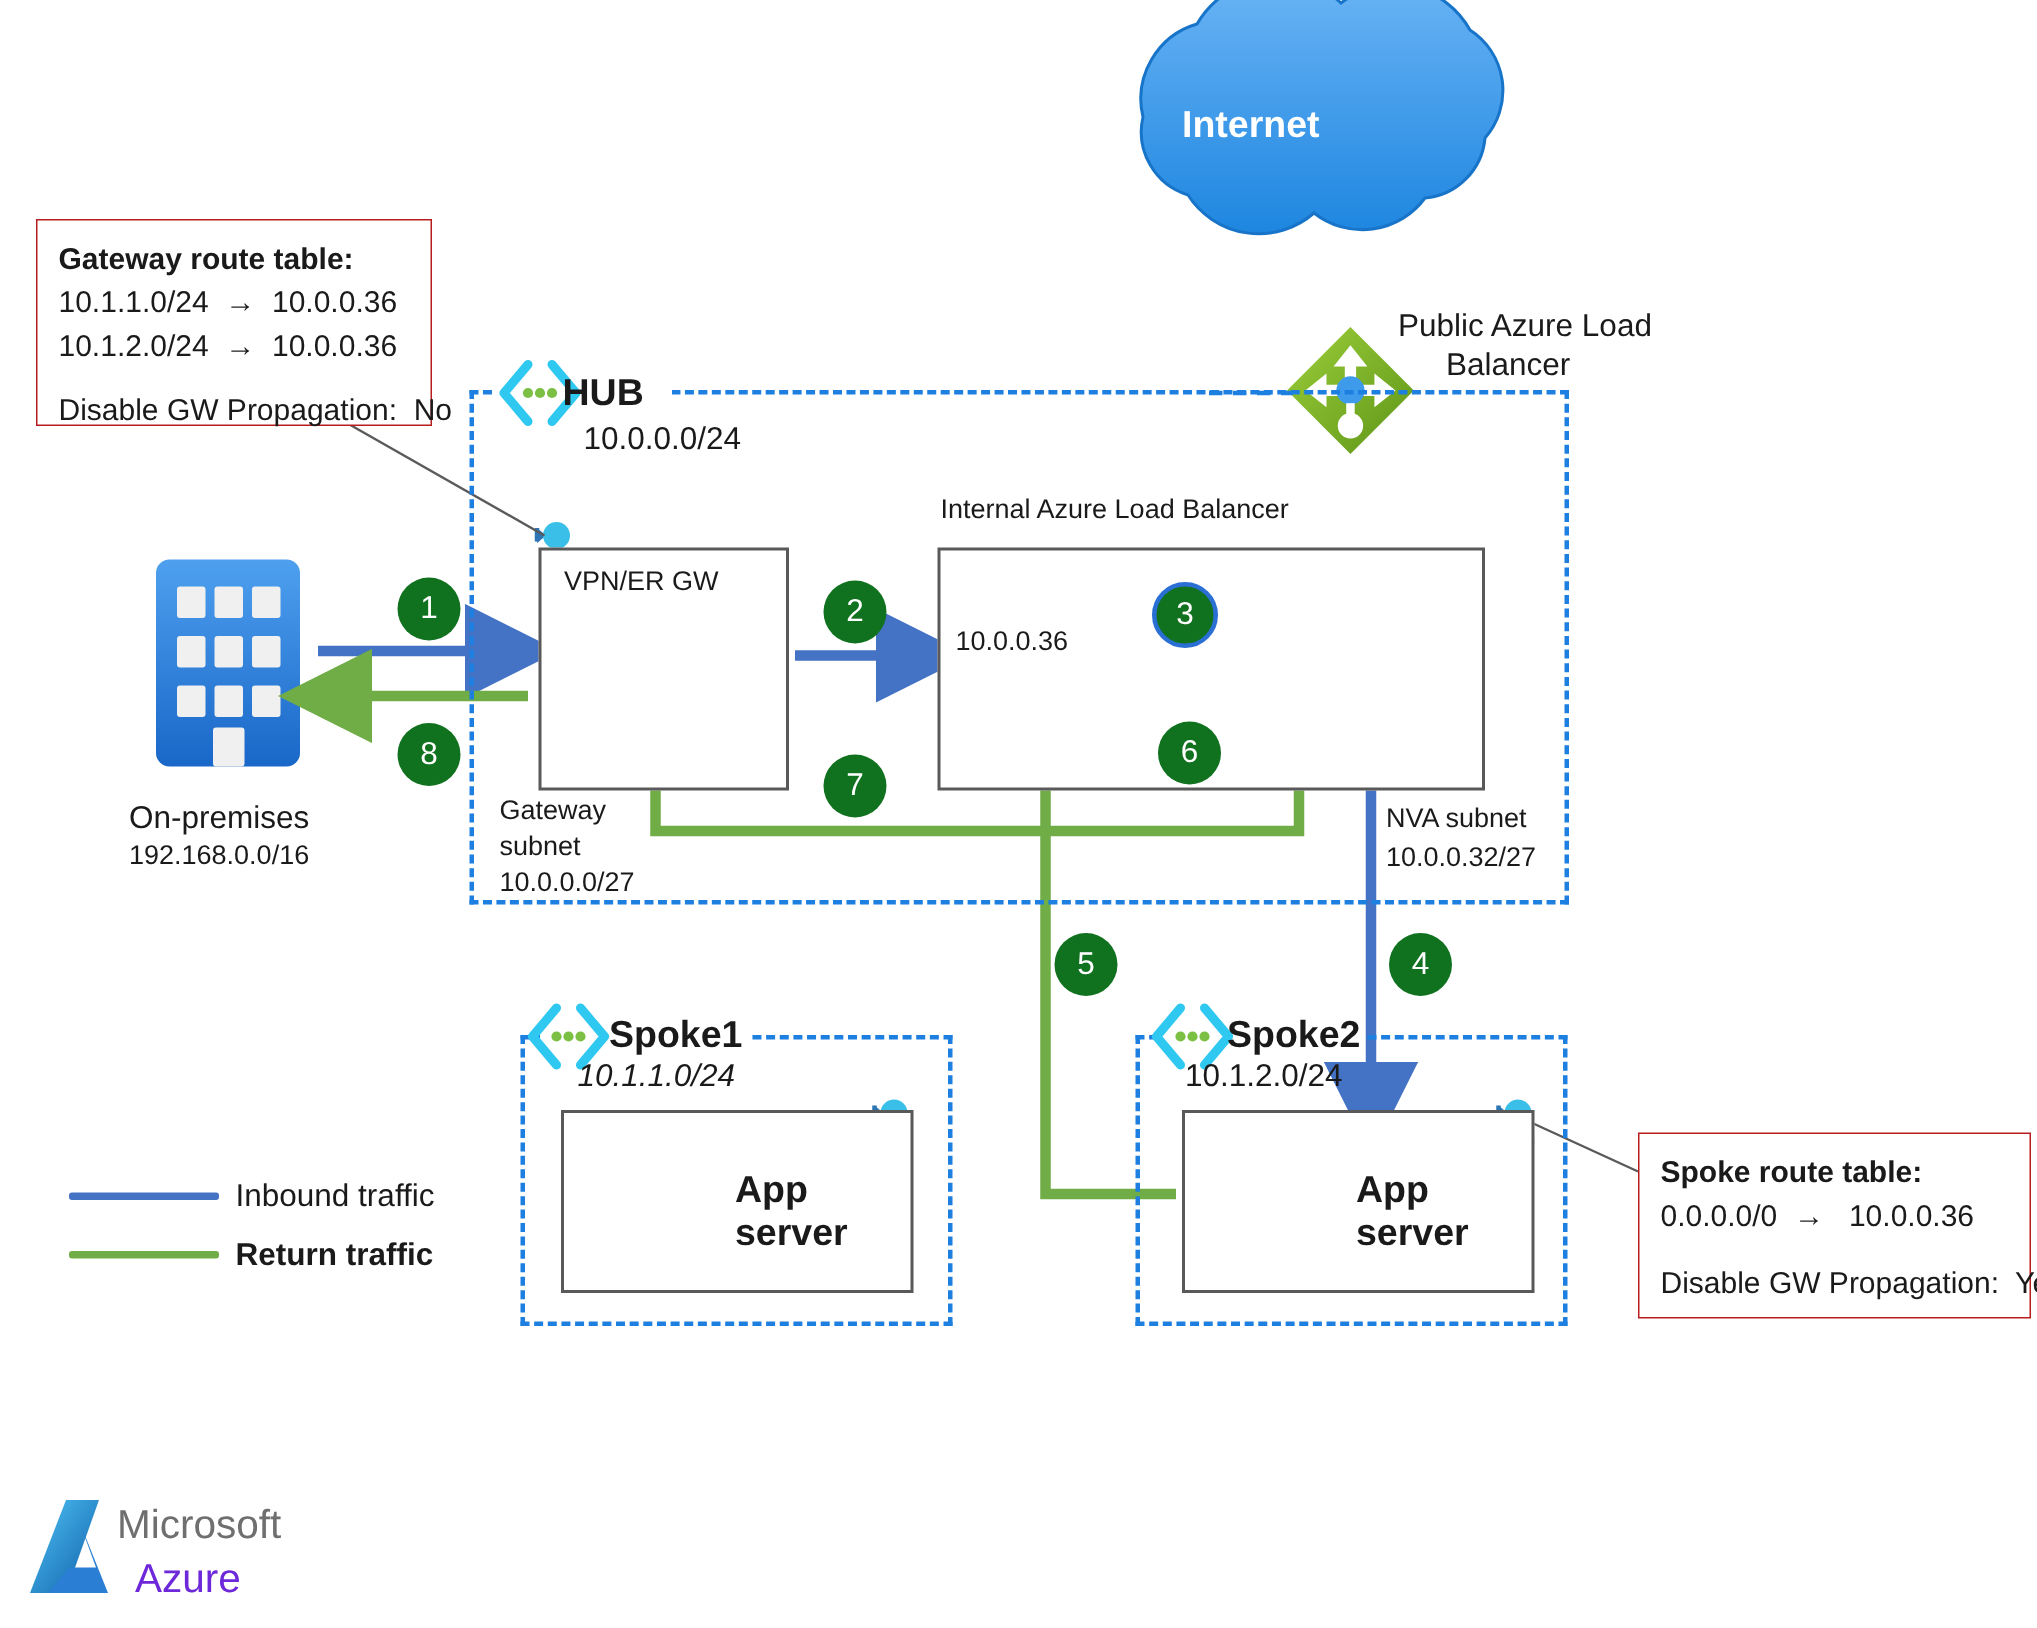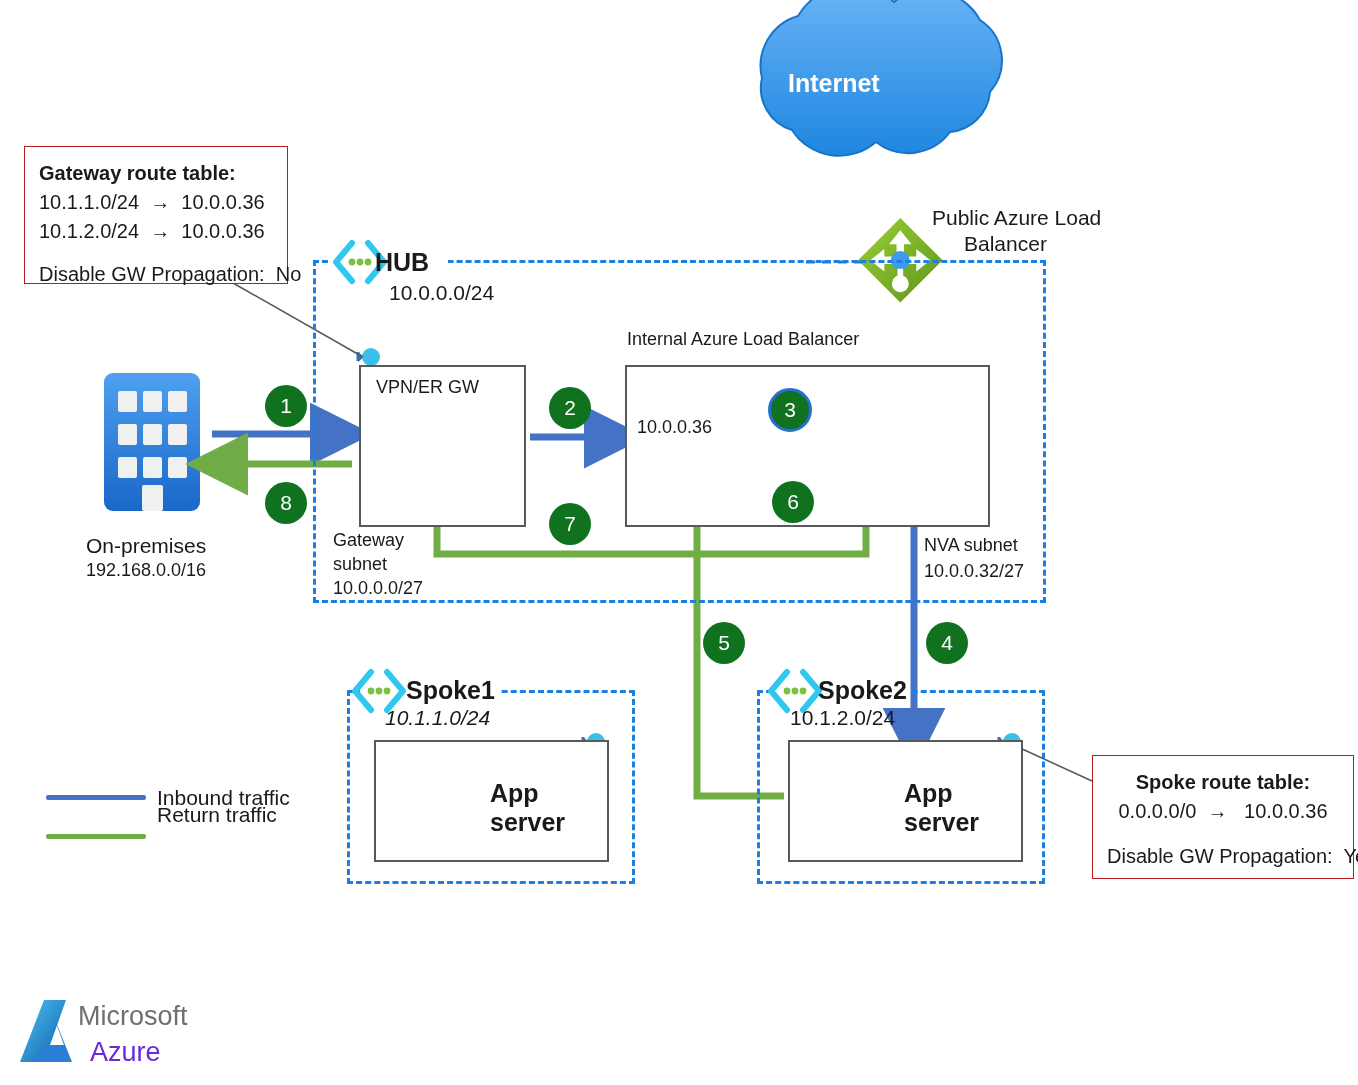--- a/index.html
+++ b/index.html
@@ -333,38 +333,38 @@
   <div class="txt t-app" style="left:904px; top:808px;">server</div>
 
   <div class="callout" style="left:24px; top:146px; width:264px; height:138px;">
     <div class="line hd">Gateway route table:</div>
     <div class="line">10.1.1.0/24  →  10.0.0.36</div>
     <div class="line">10.1.2.0/24  →  10.0.0.36</div>
     <div class="line" style="height:14px;"></div>
     <div class="line">Disable GW Propagation:  No</div>
   </div>
 
-  <div class="callout" style="left:1092px; top:755px; width:262px; height:124px;text-align:center;">
+  <div class="callout" style="left:1092px; top:755px; width:262px; height:124px;">
     <div class="line hd">Spoke route table:</div>
     <div class="line">0.0.0.0/0  →   10.0.0.36</div>
     <div class="line" style="height:16px;"></div>
     <div class="line">Disable GW Propagation:  Yes</div>
   </div>
 
   <div class="step" style="left:265px; top:385px;">1</div>
   <div class="step" style="left:265px; top:482px;">8</div>
   <div class="step" style="left:549px; top:387px;">2</div>
   <div class="step ring" style="left:768px; top:388px;">3</div>
   <div class="step" style="left:772px; top:481px;">6</div>
   <div class="step" style="left:549px; top:503px;">7</div>
   <div class="step" style="left:703px; top:622px;">5</div>
   <div class="step" style="left:926px; top:622px;">4</div>
 
   <div class="legend-line" style="left:46px; top:795px; width:100px; background:#4472c4;"></div>
   <div class="txt t-sub" style="left:157px; top:785px;">Inbound traffic</div>
 
   <div class="legend-line" style="left:46px; top:834px; width:100px; background:#70ad47;"></div>
-  <div class="txt t-sub" style="left:157px; top:802px;">Return traffic</div>
+  <div class="txt t-sub" style="left:157px; top:824px;font-weight:bold;">Return traffic</div>
 
   <div class="txt" style="left:78px; top:1000px; font-size:27px; color:#6f6f6f;">Microsoft</div>
   <div class="txt" style="left:90px; top:1036px; font-size:27px; color:#6d28d9;">Azure</div>
 
 </div>
 
 </body></html>

